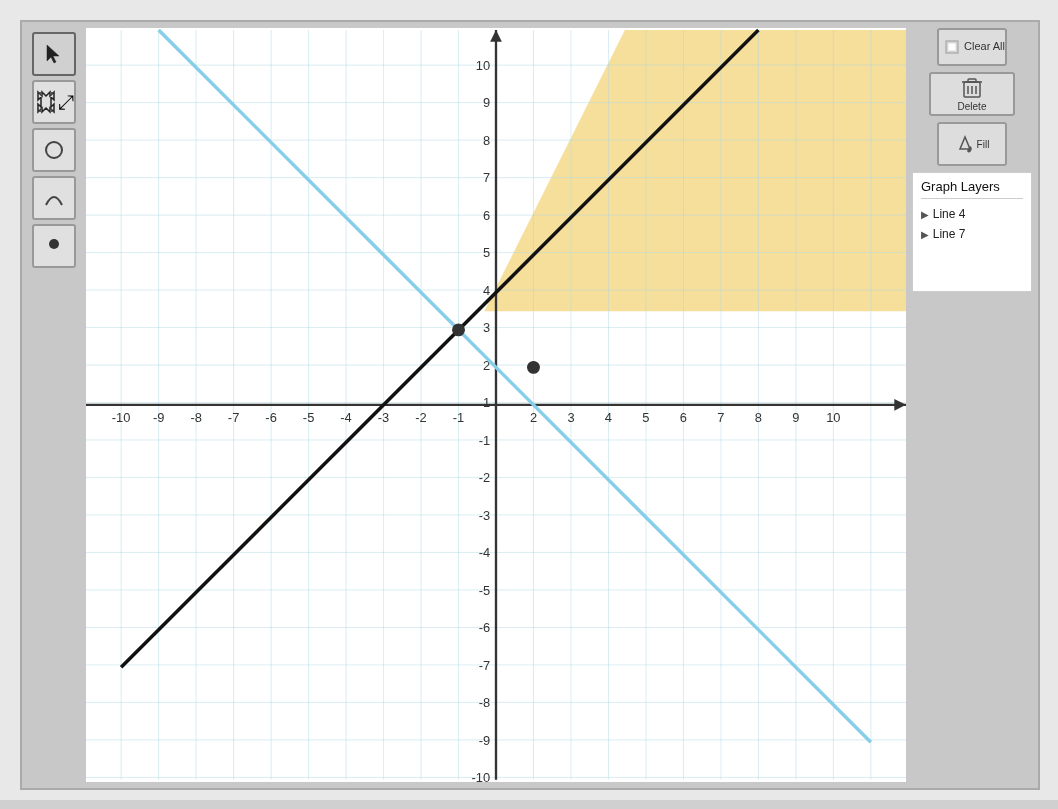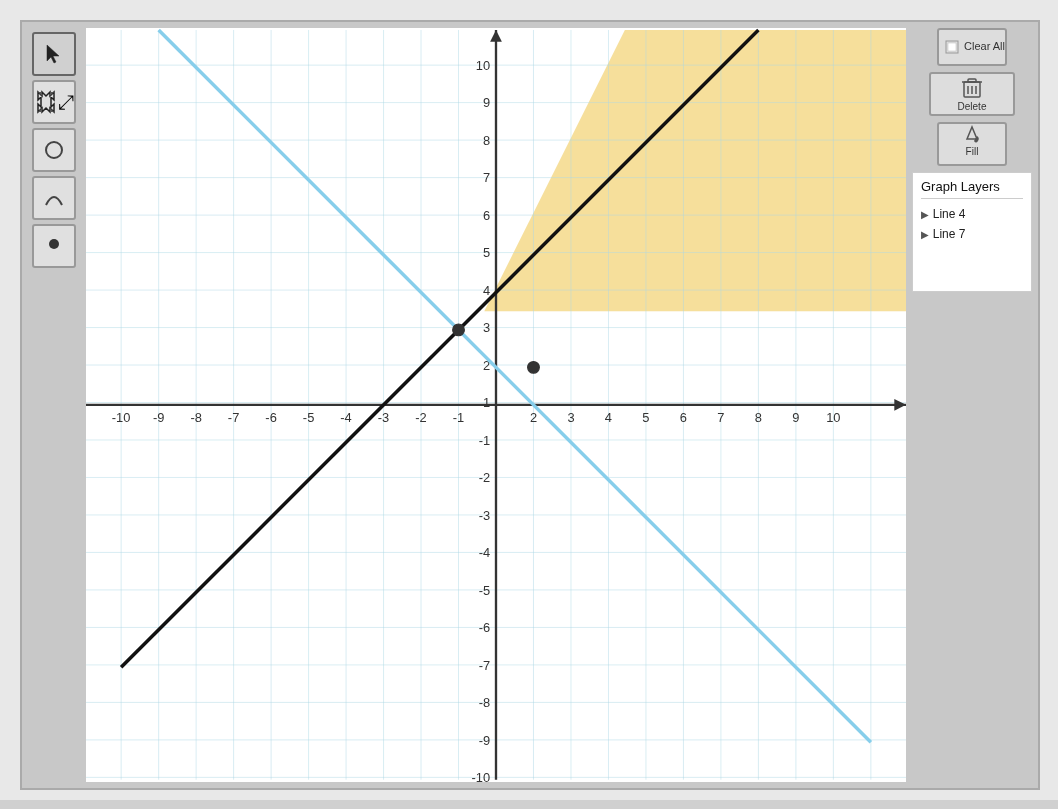--- a/index.html
+++ b/index.html
@@ -124,23 +124,23 @@
     }
 
     .fill-btn {
       width: 70px;
       height: 44px;
       background: #ddd;
       border: 2px solid #999;
       border-radius: 3px;
       cursor: pointer;
       display: flex;
-      flex-direction: column;
-      align-items: center;
-      justify-content: flex-start;
+      flex-direction: row;
+      align-items: center;
+      justify-content: center;
       font-size: 10px;
       color: #333;
       gap: 2px;
     }
 
     .graph-layers-panel {
       background: white;
       border: 1px solid #ccc;
       padding: 6px 8px;
       min-height: 120px;

